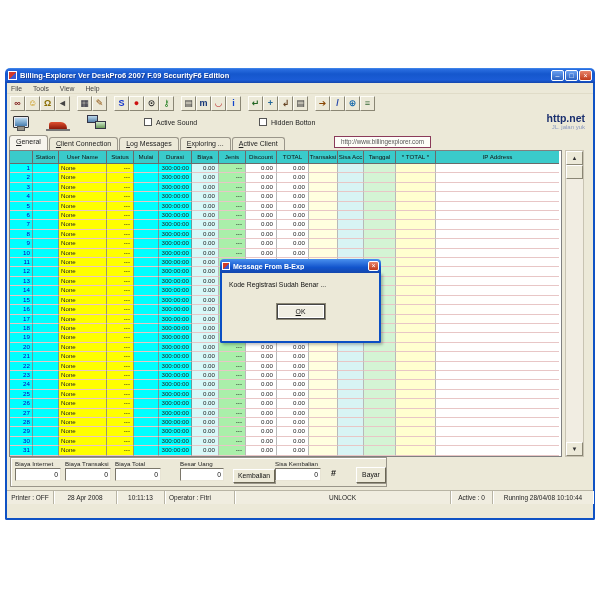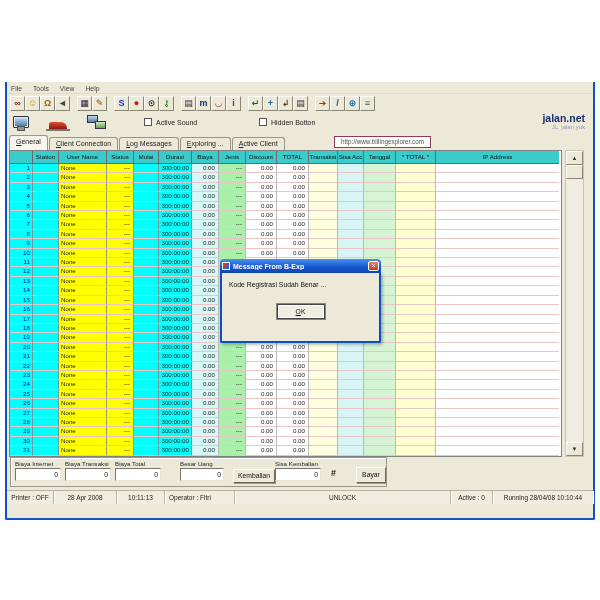--- a/index.html
+++ b/index.html
@@ -163,20 +163,27 @@
     background:#f0eee2;border:1px solid #444;box-shadow:0 0 0 1px #8a8674, inset 0 0 0 1px #fff;
     font-family:"Liberation Sans","DejaVu Sans",sans-serif;font-size:6.8px;color:#111;
     text-align:center;padding:0;line-height:13px;}
   .dlg-ok::first-letter{text-decoration:underline;}
 </style>
 </head>
 <body>
 
 <div class="window">
 
+  <div class="titlebar">
+    <span class="app-icon"></span>
+    <span class="title-text">Billing-Explorer Ver DeskPro6 2007 F.09 SecurityF6 Edition</span>
+    <span class="winbtn">–</span>
+    <span class="winbtn">□</span>
+    <span class="winbtn close">×</span>
+  </div>
 
   <div class="menubar">
       <span class="menu-item">File</span>
       <span class="menu-item">Tools</span>
       <span class="menu-item">View</span>
       <span class="menu-item">Help</span>
     </div>
 
   <div class="toolbar">
       <div class="tgroup">
@@ -226,21 +233,21 @@
       </span>
     <span class="checkbox-wrap cb1">
       <span class="checkbox"></span>
       <span class="cb-label">Active Sound</span>
     </span>
     <span class="checkbox-wrap cb2">
       <span class="checkbox"></span>
       <span class="cb-label">Hidden Botton</span>
     </span>
     <span class="brand">
-      <div class="brand-name">jalan.net</div>
+      <div class="brand-name">http.net</div>
       <div class="brand-sub">JL. jalan yuk</div>
     </span>
   </div>
 
   <div class="tabbar">
       <span class="tab active">General</span>
       <span class="tab">Client Connection</span>
       <span class="tab">Log Messages</span>
       <span class="tab">Exploring ...</span>
       <span class="tab">Active Client</span>

